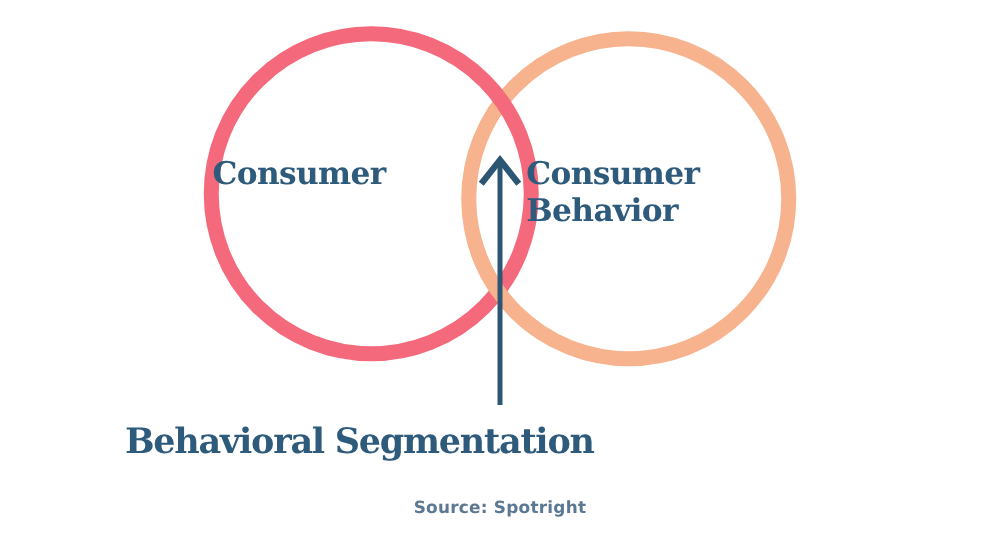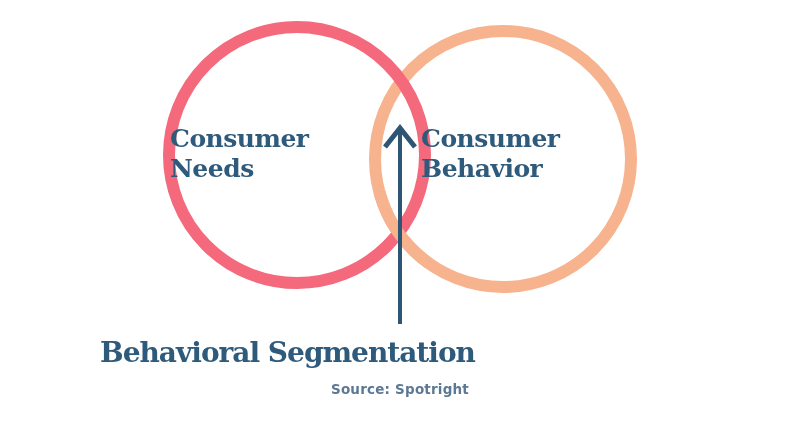--- a/index.html
+++ b/index.html
@@ -38,21 +38,21 @@
     width: 600px;
     text-align: left;
     color: #2E5A7C;
     font-weight: 700;
     font-size: 28px;
     letter-spacing: -1px;
   }
   .source-line {
     position: absolute;
     left: 200px;
-    top: 381px;
+    top: 398px;
     width: 400px;
     text-align: center;
     color: #5C7893;
     font-weight: 700;
     font-size: 13.5px;
     font-family: "DejaVu Sans", "Liberation Sans", sans-serif;
     letter-spacing: 0.2px;
   }
 </style>
 </head>
@@ -69,21 +69,20 @@
     <path d="M 429.6 263.9 A 128 128 0 0 1 379.4 192.1" fill="none" stroke-width="12" stroke-linecap="butt" stroke="#F7B28E"></path>
 
     <g>
       <line x1="400" y1="324" x2="400" y2="131" stroke-width="4" stroke="#2D5674"></line>
       <polyline points="385,147 400,128 415,147" fill="none" stroke-width="5" stroke-linecap="butt" stroke-linejoin="miter" stroke="#2D5674"></polyline>
     </g>
   </svg>
 
   <div class="circle-label left">
     <div>Consumer</div>
-    <div>Needs</div>
   </div>
 
   <div class="circle-label right">
     <div>Consumer</div>
     <div>Behavior</div>
   </div>
 
   <div class="diagram-title">Behavioral Segmentation</div>
 
   <div class="source-line">Source: Spotright</div>

